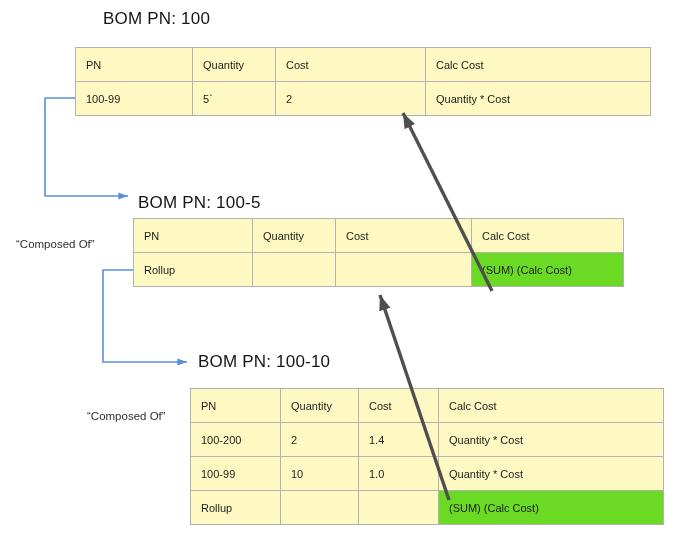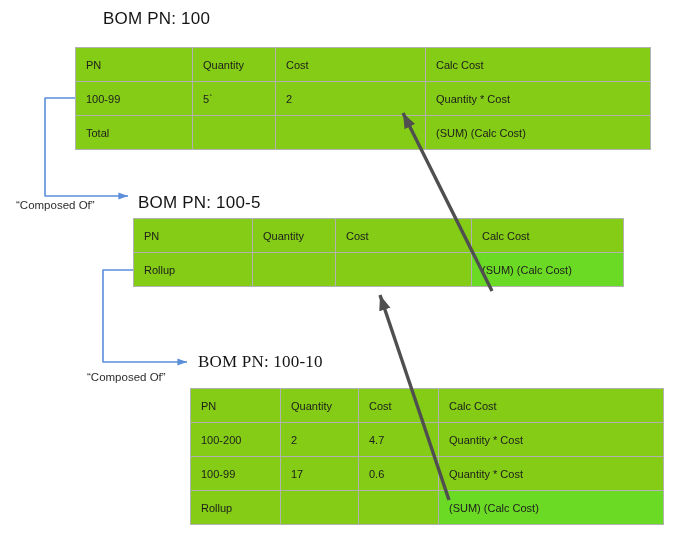--- a/index.html
+++ b/index.html
@@ -5,35 +5,35 @@
   html, body { margin:0; padding:0; background:#fff; }
   .canvas {
     position:relative; width:692px; height:536px; background:#ffffff;
     font-family:"Liberation Sans", sans-serif; color:#222; overflow:hidden;
   }
   .bom-title {
     position:absolute; font-size:17px; font-weight:400; color:#151515;
     white-space:nowrap; letter-spacing:0.2px;
   }
   table.bom {
-    position:absolute; border-collapse:collapse; table-layout:fixed; background:#84cc16;
+    position:absolute; border-collapse:collapse; table-layout:fixed; background:#fef9c3;
   }
   table.bom td {
     border:1px solid #b2b2b2; font-size:11px; color:#1d1d1d;
     padding:0 4px 0 10px; height:33px; vertical-align:middle;
     white-space:nowrap; overflow:hidden;
   }
   td.hl { background: var(--highlight-green, #6bda25); }
   td.boxed { position:relative; }
   td.boxed::after {
     content:""; position:absolute; top:-2px; left:-1px; bottom:-2px; right:6px;
     border:1px solid #7a7a7a; pointer-events:none;
   }
   .connector-label {
-    position:absolute; font-size:11.5px; color:#2e2e2e; white-space:nowrap;
+    position:absolute; font-size:11.5px; color:#2e2e2e; white-space:nowrap;margin-top:39px;
   }
   svg.overlay { position:absolute; left:0; top:0; width:692px; height:536px; pointer-events:none; z-index:6; }
   .blue-path { fill:none; stroke: var(--connector-blue, #5b8fd9); stroke-width:1.6; stroke-linejoin:round; }
   .gray-arrow { fill:none; stroke: var(--arrow-gray, #4f4f4f); stroke-width:3.4; }
   #mBlue path { fill: var(--connector-blue, #5b8fd9); }
   #mGray path { fill: var(--arrow-gray, #4f4f4f); }
 </style>
 </head>
 <body>
 
@@ -54,26 +54,20 @@
       <td>Quantity</td>
       <td>Cost</td>
       <td>Calc Cost</td>
     </tr>
     <tr>
       <td>100-99</td>
       <td>5`</td>
       <td>2</td>
       <td>Quantity * Cost</td>
     </tr>
-    <tr>
-      <td>Total</td>
-      <td></td>
-      <td></td>
-      <td>(SUM) (Calc Cost)</td>
-    </tr>
   </tbody>
     </table>
 
   <div class="bom-title" style="left:138px; top:193px;">BOM PN: 100-5</div>
 
   <table class="bom" style="left:133px; top:218px;">
     <colgroup>
       <col style="width:119px">
         <col style="width:83px">
         <col style="width:136px">
@@ -88,46 +82,46 @@
     </tr>
     <tr>
       <td>Rollup</td>
       <td></td>
       <td></td>
       <td class="hl">(SUM) (Calc Cost)</td>
     </tr>
   </tbody>
     </table>
 
-  <div class="bom-title" style="left:198px; top:352px;font-family:Liberation Serif, serif;">BOM PN: 100-10</div>
+  <div class="bom-title" style="left:198px; top:352px;">BOM PN: 100-10</div>
 
   <table class="bom" style="left:190px; top:388px;">
     <colgroup>
       <col style="width:90px">
         <col style="width:78px">
         <col style="width:80px">
         <col style="width:225px">
     </colgroup>
     <tbody>
         <tr>
       <td>PN</td>
       <td>Quantity</td>
       <td>Cost</td>
       <td>Calc Cost</td>
     </tr>
     <tr>
       <td>100-200</td>
       <td>2</td>
-      <td>4.7</td>
+      <td>1.4</td>
       <td>Quantity * Cost</td>
     </tr>
     <tr>
       <td>100-99</td>
-      <td>17</td>
-      <td>0.6</td>
+      <td>10</td>
+      <td>1.0</td>
       <td>Quantity * Cost</td>
     </tr>
     <tr>
       <td>Rollup</td>
       <td></td>
       <td></td>
       <td class="hl">(SUM) (Calc Cost)</td>
     </tr>
   </tbody>
     </table>

